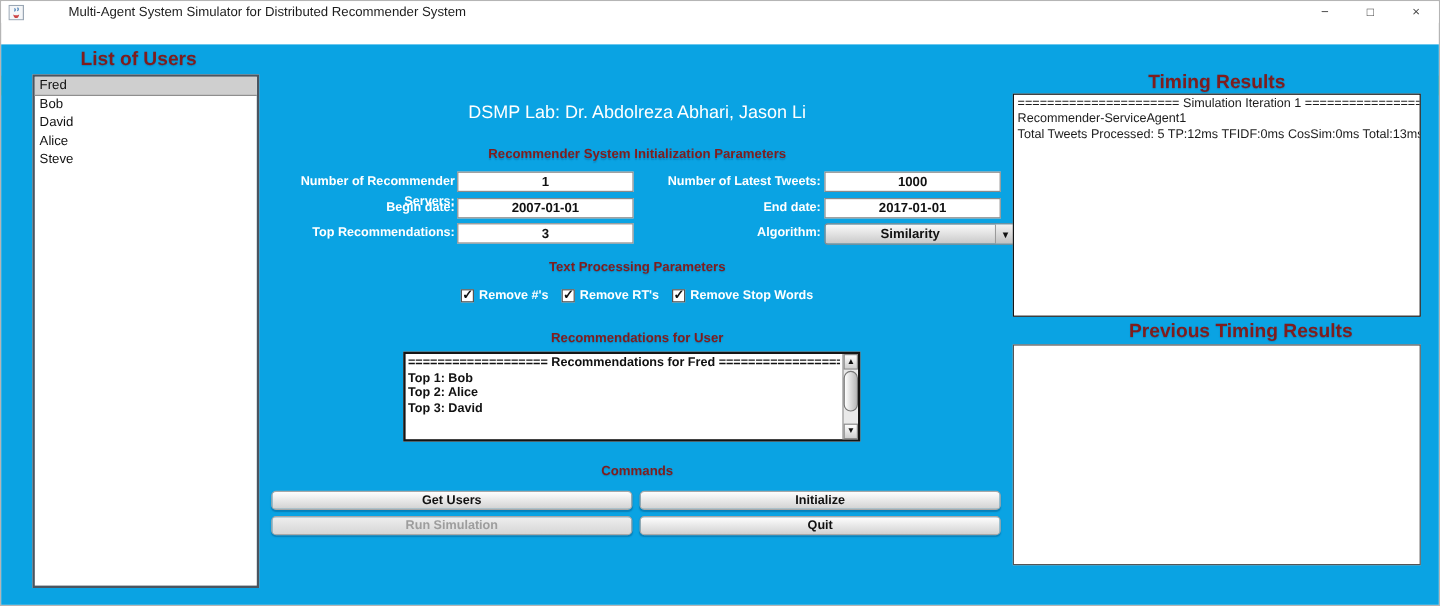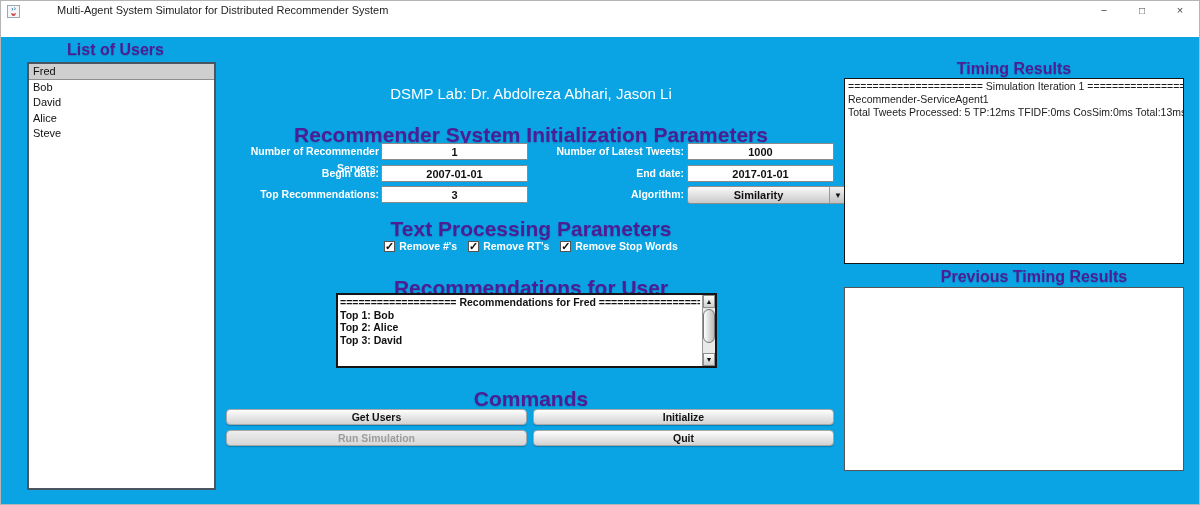--- a/index.html
+++ b/index.html
@@ -14,23 +14,23 @@
   .win-btn { width:38px; height:18px; display:flex; align-items:center; justify-content:center; font-size:11px; color:#444; cursor:default; }
   .win-btn.max { font-size:10px; }
 
   
   .menubar { position:absolute; top:18px; left:0; right:0; height:17px; background:#fde047; border-bottom:1px solid #e3e3e3; display:flex; align-items:center;margin-top:44px; }
   .menu-item { font-size:11px; color:#1d1d1d; padding:0 9px; }
 
   
   .content { position:absolute; top:36px; left:0; right:0; bottom:0; }
 
-  .hdg { position:absolute; color:#4c1d95; font-weight:bold; text-align:center; text-shadow:0 1px 1px rgba(0,60,100,.25); }
+  .hdg { position:absolute; color:#7f1d1d; font-weight:bold; text-align:center; text-shadow:0 1px 1px rgba(0,60,100,.25); }
   .hdg-side { font-size:16px; }
-  .hdg-center { font-size:21px; }
+  .hdg-center { font-size:11px; }
 
   
   .user-list { position:absolute; left:26px; top:25px; width:189px; height:428px; background:#fff; border:2px solid #4a5560; }
   .user-item { height:15.5px; line-height:15.5px; padding-left:4px; font-size:11px; color:#111; }
   .user-item.selected { background:#cfcfcf; border-bottom:1px solid #8f8f8f; }
 
   .lab-heading { position:absolute; left:227px; width:606px; top:48px; text-align:center; color:#fff; font-size:15px; }
 
   
   .flabel { position:absolute; font-size:10.5px; font-weight:bold; color:#fff; text-align:right; line-height:17px; }

